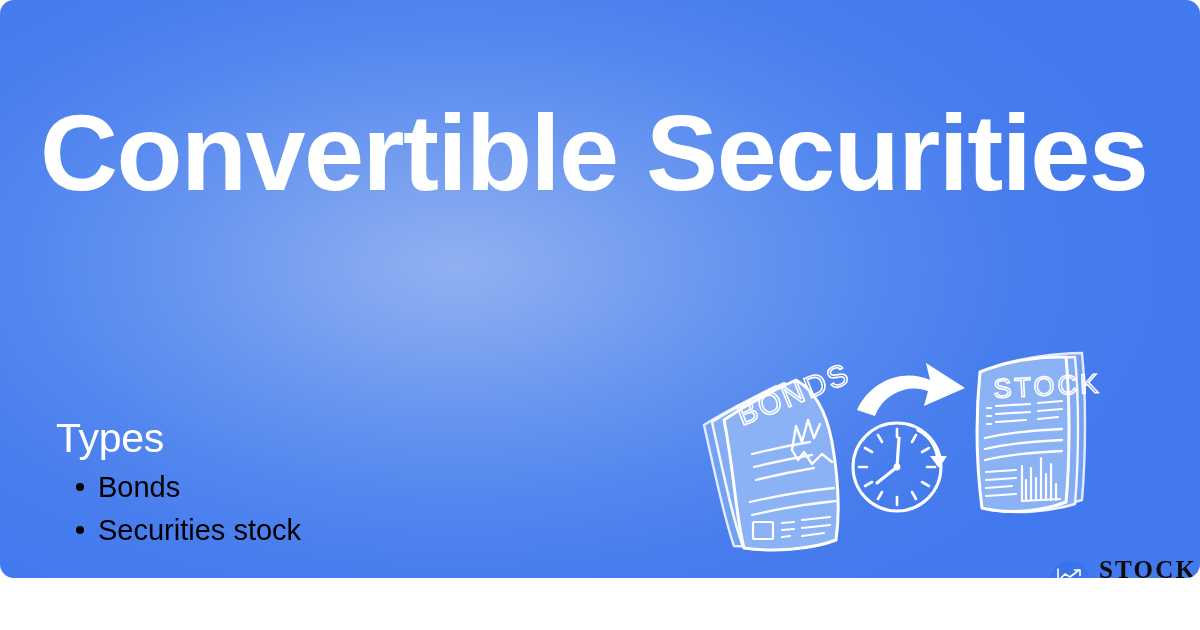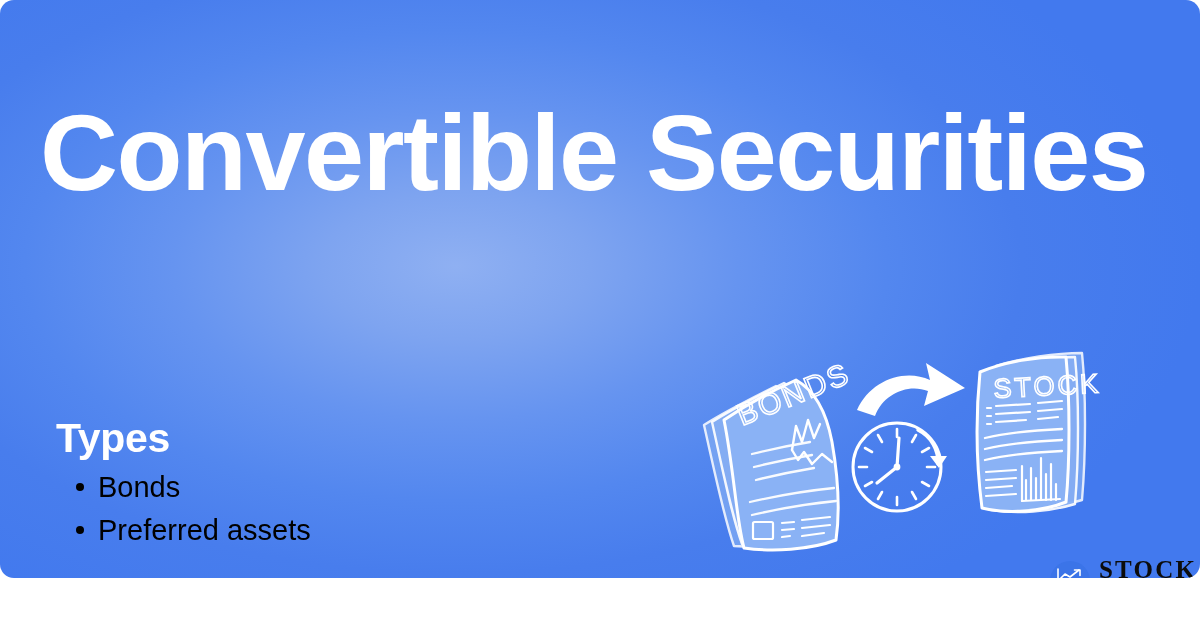--- a/index.html
+++ b/index.html
@@ -56,21 +56,21 @@
   }
 
   
   .types-heading {
     position: absolute;
     left: 56px;
     top: 402px;
     color: #ffffff;
     font-size: 41px;
     line-height: 48px;
-    font-weight: 700;
+    font-weight: 400;
     letter-spacing: -0.3px;
     margin-top: 12px;
   }
   .types-list {
     position: absolute;
     left: 60px;
     top: 466px;
     margin: 0;
     padding: 0 0 0 38px;
     list-style: none;
@@ -136,21 +136,21 @@
 
 <div class="canvas">
 
   <h1 class="title">Convertible Securities</h1>
 
 
   <h2 class="types-heading">Types</h2>
 
   <ul class="types-list">
     <li>Bonds</li>
-    <li>Preferred assets</li>
+    <li>Securities stock</li>
   </ul>
 
   <div class="illustration">
     <svg width="470" height="230" viewBox="0 0 470 230" xmlns="http://www.w3.org/2000/svg">
 
       <g>
 
         <path d="M14 75 C 34 62, 62 48, 86 36 C 104 44, 116 62, 122 92
                  C 128 130, 130 160, 128 188 C 104 196, 70 198, 44 196
                  C 34 168, 26 128, 14 75 Z" fill="#7ba7f3" stroke="#ffffff" stroke-width="2.4" stroke-linejoin="round" opacity="0.85"></path>

